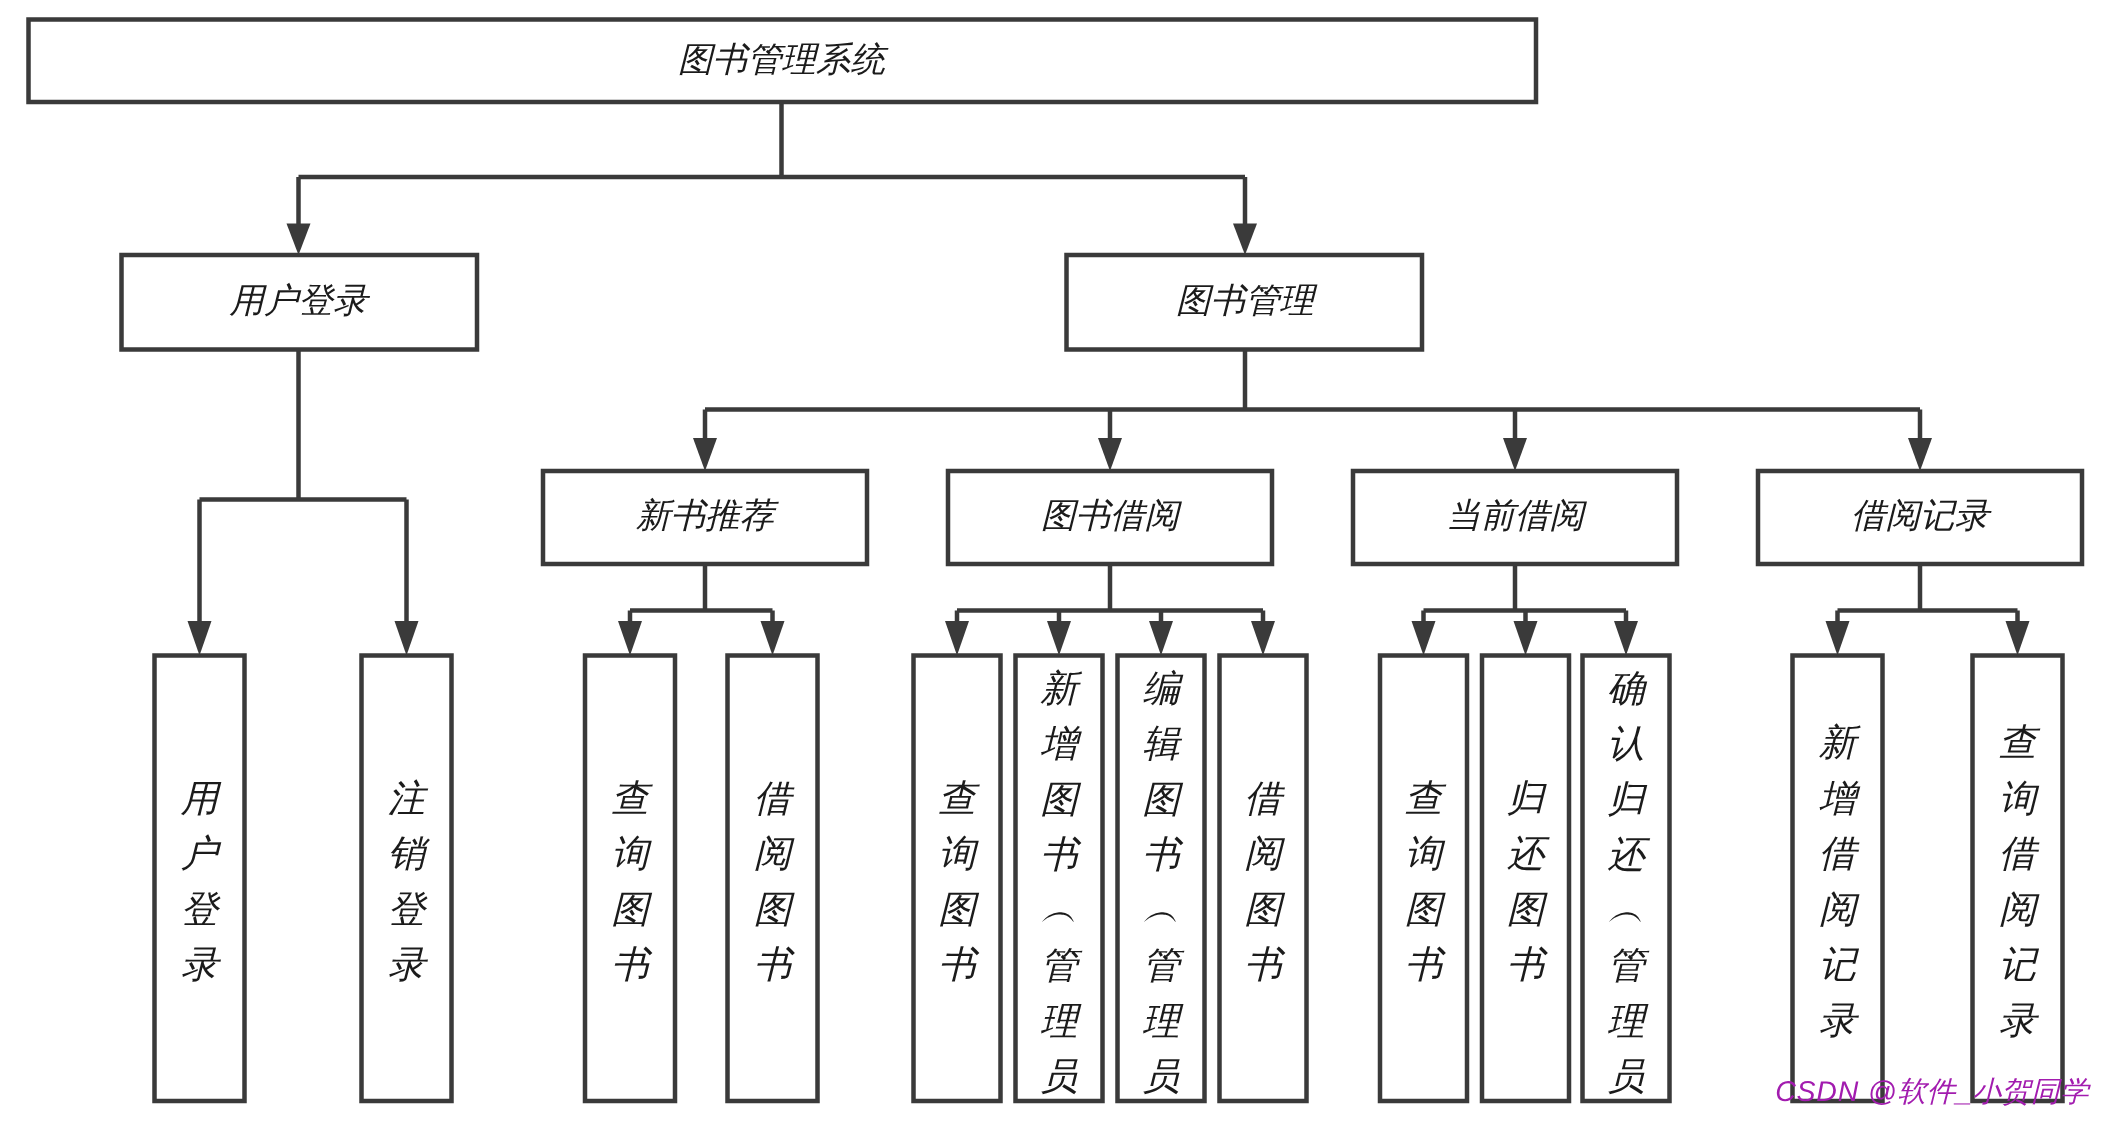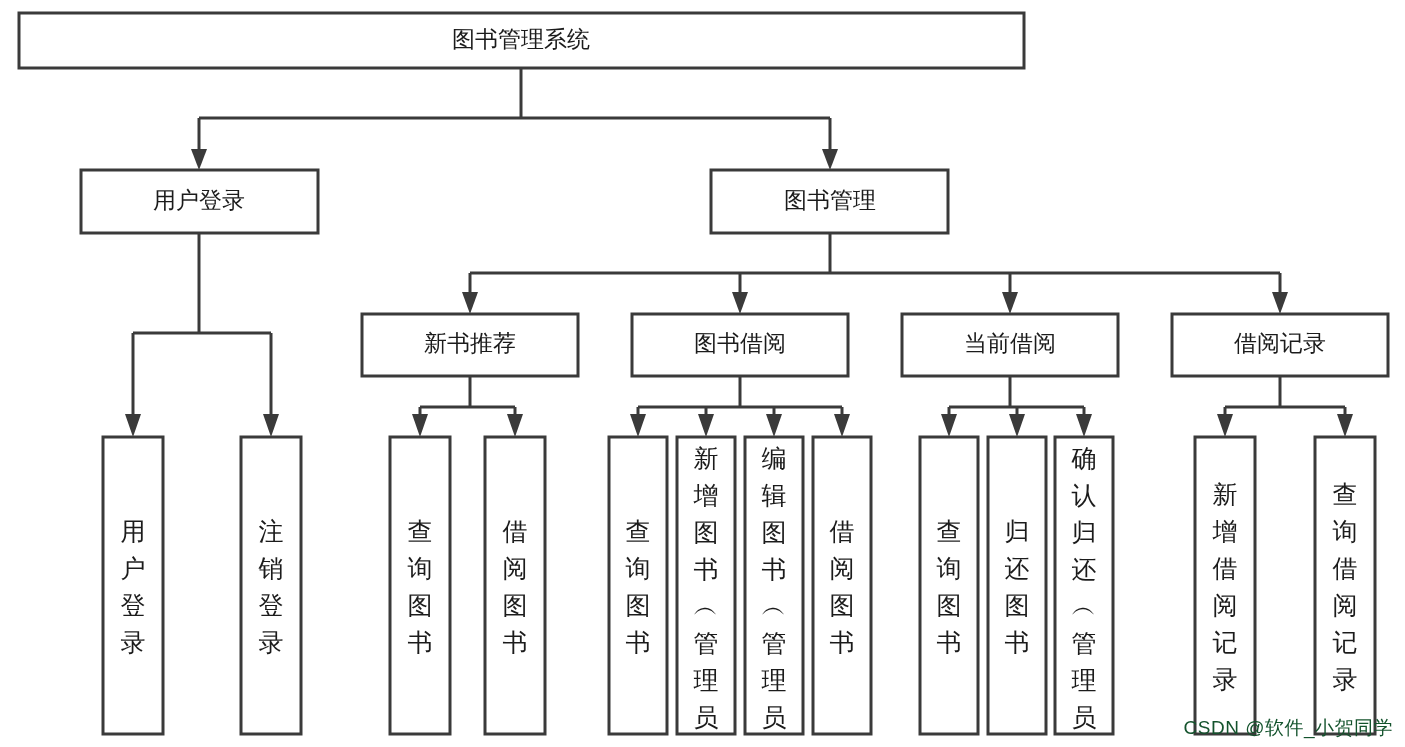--- a/index.html
+++ b/index.html
@@ -1,20 +1,20 @@
 <!DOCTYPE html>
 <html><head>
 <meta charset="utf-8">
 <style>
   html,body{margin:0;padding:0;background:#ffffff;}
   body{
     font-family:"Liberation Sans","DejaVu Sans",sans-serif;
     width:1405px;height:747px;overflow:hidden;position:relative;
   }
-  #diagram-root{position:relative;width:1405px;height:747px;}
+  #diagram-root{position:relative;width:1405px;height:747px;font-style:italic;}
   svg.diagram{position:absolute;left:0;top:0;width:1405px;height:747px;display:block;}
   .node-box{
     fill:#ffffff;
     stroke:#3a3a3a;
     stroke-width:3;
   }
   .connector{
     fill:none;
     stroke:#3a3a3a;
     stroke-width:3;
@@ -34,21 +34,21 @@
     fill:#1b1b1b;
     font-size:25px;
     text-anchor:middle;
   }
   .watermark{
     position:absolute;
     right:12px;
     bottom:6px;
     font-family:"Liberation Sans","DejaVu Sans",sans-serif;
     font-size:19px;
-    color:#14532d;
+    color:#a21caf;
     white-space:nowrap;
     letter-spacing:0.5px;
   }
 </style>
 </head>
 <body>
 
 <div id="diagram-root">
 
   <svg class="diagram" viewBox="0 0 1405 747" xmlns="http://www.w3.org/2000/svg">

